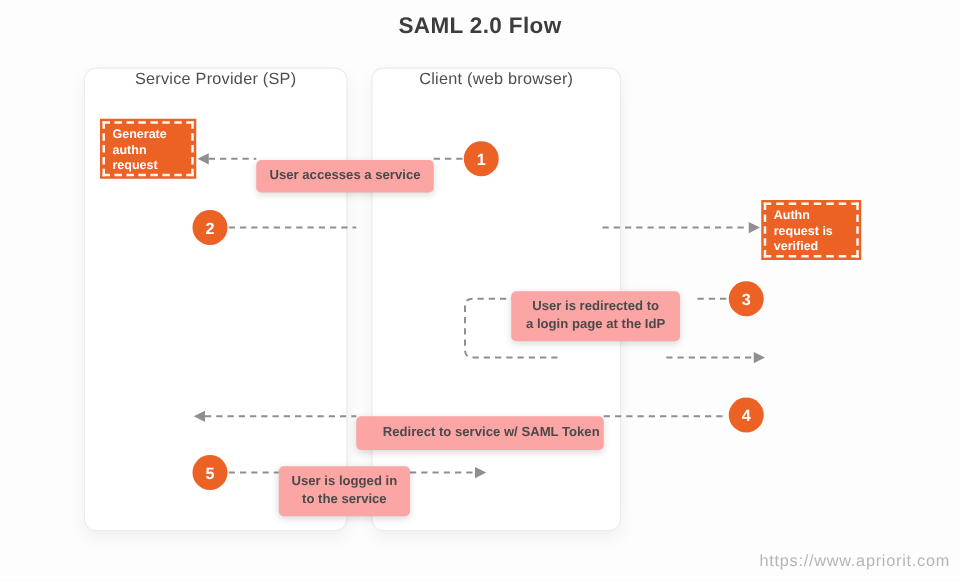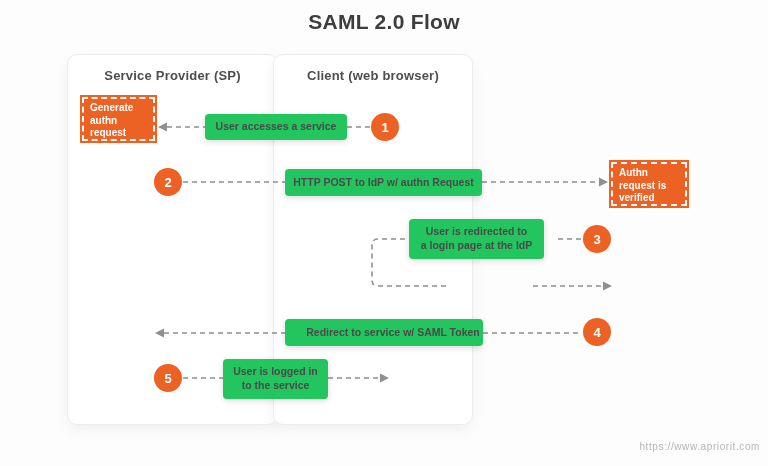--- a/index.html
+++ b/index.html
@@ -12,57 +12,56 @@
   .canvas {
     position:relative;
     width:768px; height:466px;
     background:#fdfdfd;
     font-family:"Liberation Sans", sans-serif;
     overflow:hidden;
   }
   .page-title {
     position:absolute; left:0; right:0; top:10px;
     text-align:center;
-    font-size:21px; font-weight:bold; color:#3d3d3d;
+    font-size:18px; font-weight:bold; color:#3d3d3d;
     letter-spacing:0.3px;
   }
   .lane {
     position:absolute; top:54px; height:371px;
     background:#ffffff;
     border:1px solid #ececec;
     border-radius:10px;
     box-shadow:0 6px 14px rgba(0,0,0,0.05);
     z-index:1;
   }
   #lane-sp     { left:67px;  width:211px; }
-  #lane-client { left:273px; width:200px; }
+  #lane-client { left:297px; width:200px; }
   #lane-idp    { left:497px; width:207px; }
   .lane-title {
-    margin-top:13px;
     text-align:center;
-    font-size:13px; font-weight:bold; color:#4e4e4e;
+    font-size:13px; font-weight:normal; color:#4e4e4e;
     letter-spacing:0.2px;
   }
   svg.overlay {
     position:absolute; left:0; top:0; z-index:2;
     pointer-events:none;
   }
   .dash {
     stroke:var(--line); stroke-width:1.6;
     stroke-dasharray:5 4; fill:none;
   }
   .ah { fill:var(--line); stroke:none; }
   .msg {
     position:absolute; z-index:3;
-    background:#22c55e;
+    background:#fca5a5;
     border-radius:4px;
     box-shadow:0 2px 6px rgba(0,0,0,0.14);
     font-size:10.5px; font-weight:bold; color:var(--text_dark);
     display:flex; align-items:center; justify-content:center;
-    text-align:center; white-space:pre-line; line-height:1.3;
+    text-align:center; white-space:pre-line; line-height:1.3;margin-top:14px;
   }
   #msg1  { left:205px; top:114px; width:142px; height:26px; }
   #msg2  { left:285px; top:169px; width:197px; height:27px; }
   #msg3  { left:409px; top:219px; width:135px; height:40px; }
   #msg3b { left:447px; top:273px; width:86px;  height:26px; }
   #msg4  { left:285px; top:319px; width:198px; height:27px;padding-left:18px; }
   #msg5  { left:223px; top:359px; width:105px; height:40px; }
   .action {
     position:absolute; z-index:3;
     background:var(--orange);
@@ -82,21 +81,21 @@
     color:#ffffff; font-size:13px; font-weight:bold;
     display:flex; align-items:center; justify-content:center;
   }
   #num1 { left:371px; top:113px; }
   #num2 { left:154px; top:168px; }
   #num3 { left:583px; top:225px; }
   #num4 { left:583px; top:318px; }
   #num5 { left:154px; top:364px; }
   .footer-url {
     position:absolute; right:8px; top:441px; z-index:1;
-    font-size:10px; color:#b5b5b5; letter-spacing:0.6px;
+    font-size:13px; color:#b5b5b5; letter-spacing:0.6px;
   }
 </style>
 </head>
 <body>
 
 <div class="canvas">
 
   <div class="page-title">SAML 2.0 Flow</div>
 
   <div class="lane" id="lane-sp">
@@ -141,21 +140,20 @@
   </svg>
 
   <div class="action" id="action-generate">Generate
 authn
 request</div>
   <div class="action" id="action-verified">Authn
 request is
 verified</div>
 
   <div class="msg" id="msg1">User accesses a service</div>
-  <div class="msg" id="msg2">HTTP POST to IdP w/ authn Request</div>
   <div class="msg" id="msg3">User is redirected to
 a login page at the IdP</div>
   <div class="msg" id="msg4">Redirect to service w/ SAML Token</div>
   <div class="msg" id="msg5">User is logged in
 to the service</div>
 
   <div class="stepnum" id="num1">1</div>
   <div class="stepnum" id="num2">2</div>
   <div class="stepnum" id="num3">3</div>
   <div class="stepnum" id="num4">4</div>

